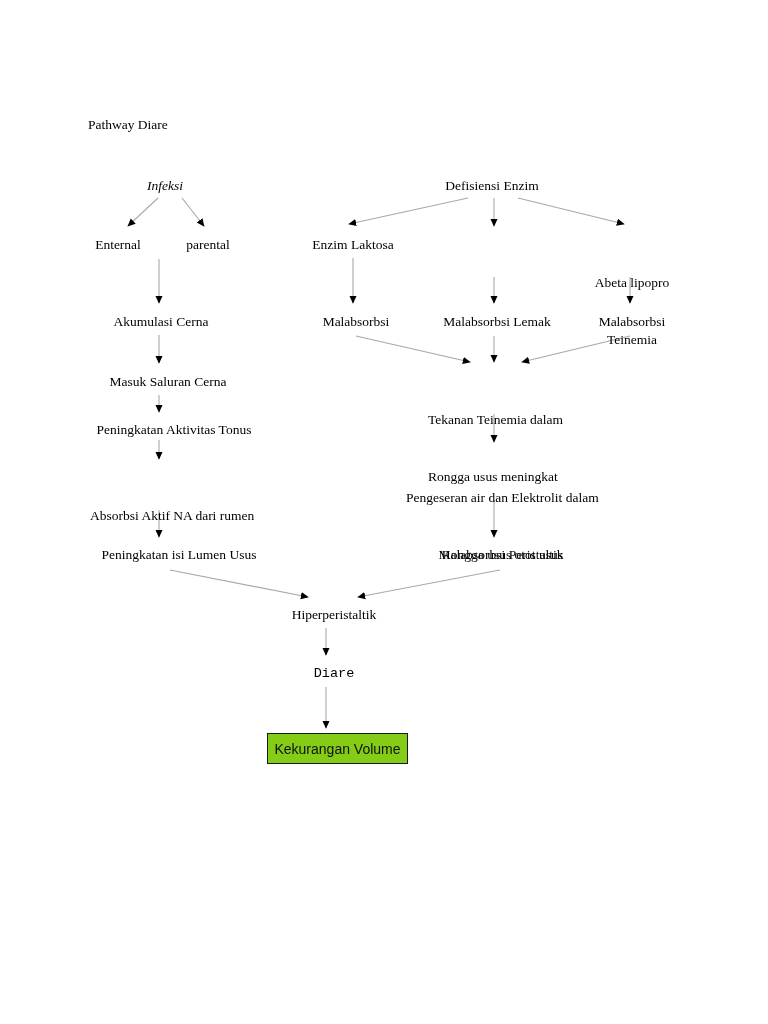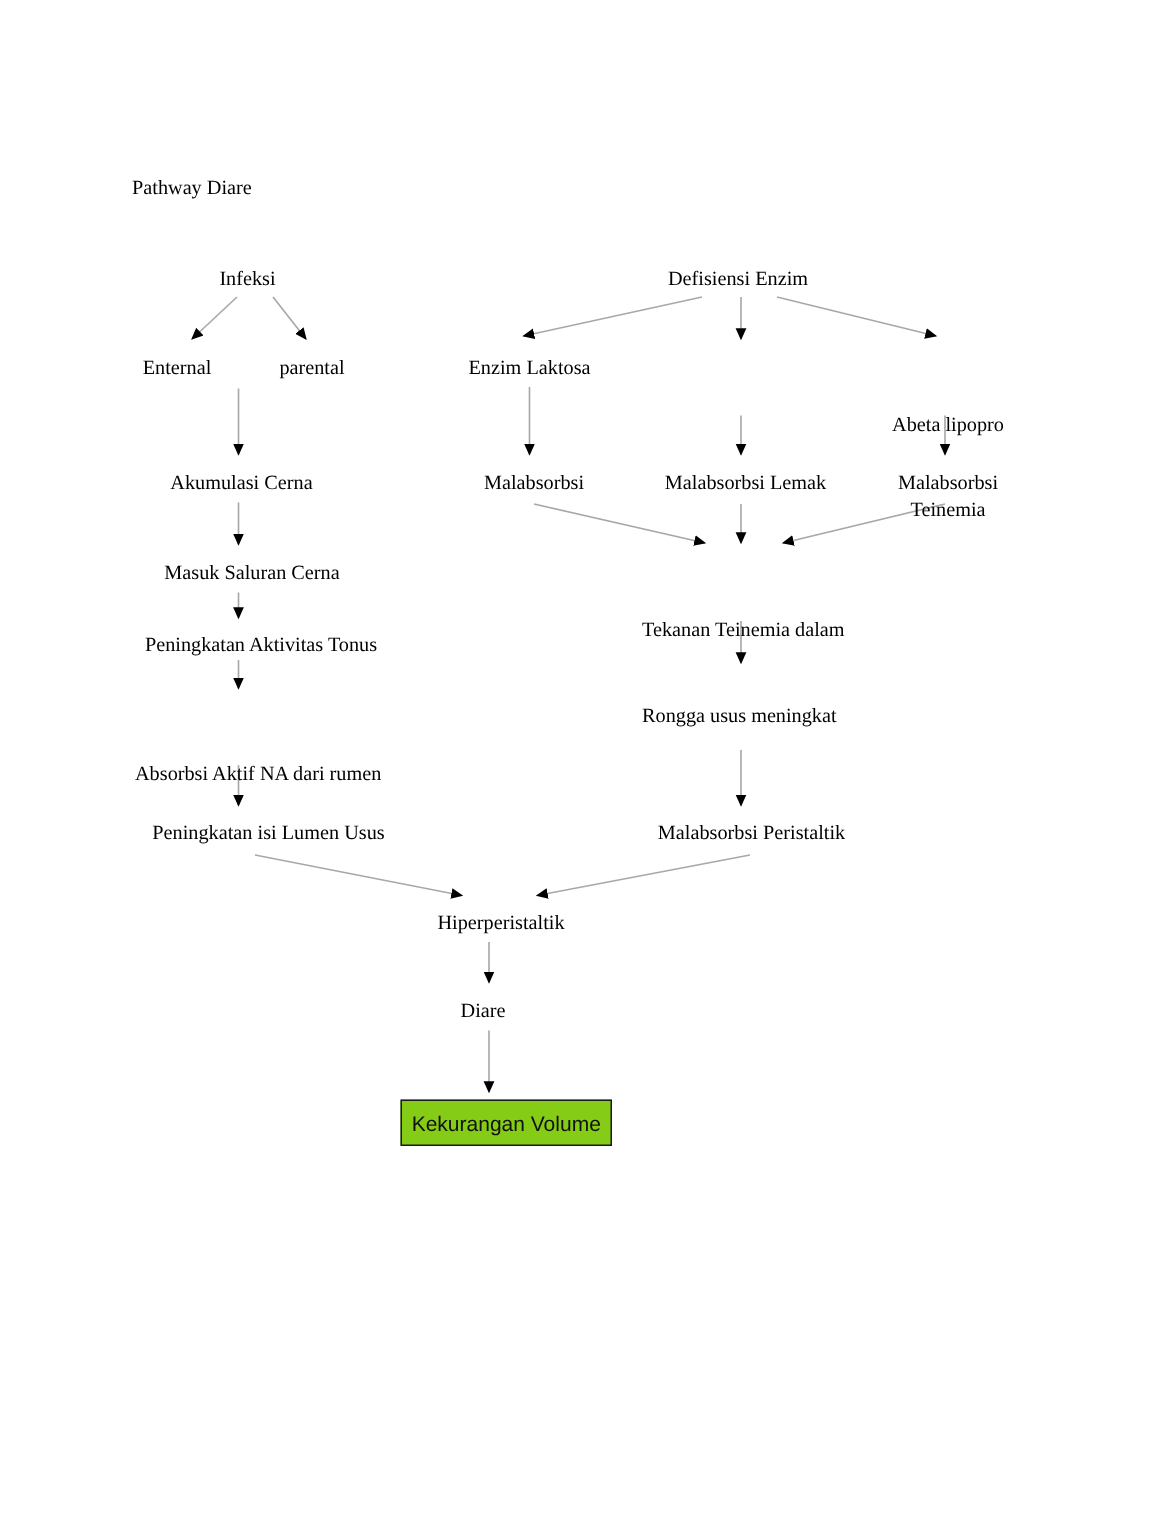--- a/index.html
+++ b/index.html
@@ -106,21 +106,21 @@
 
       <line x1="170" y1="570" x2="308" y2="597"></line>
       <line x1="500" y1="570" x2="358" y2="597"></line>
 
       <line x1="326" y1="628" x2="326" y2="655"></line>
 
       <line x1="326" y1="687" x2="326" y2="728"></line>
     </g>
   </svg>
 
-  <div class="node center" style="left:165px; top:176px;">Infeksi</div>
+  <div class="node center" style="left:165px; top:176px;font-style:italic;">Infeksi</div>
 
   <div class="node center" style="left:492px; top:176px;">Defisiensi Enzim</div>
 
   <div class="node center" style="left:118px; top:235px;">Enternal</div>
 
   <div class="node center" style="left:208px; top:235px;text-align:right;">parental</div>
 
   <div class="node center" style="left:353px; top:235px;">Enzim Laktosa</div>
 
 
@@ -143,26 +143,30 @@
     <div>Tekanan Teinemia dalam</div>
     <div>Rongga usus meningkat</div>
   </div>
 
   <div class="node center" style="left:174px; top:420px;">Peningkatan Aktivitas Tonus</div>
 
   <div class="node left" style="left:90px; top:468px;">
     <div>Absorbsi Aktif NA dari rumen</div>
   </div>
 
+  <div class="node left" style="left:406px; top:450px;">
+    <div>Pengeseran air dan Elektrolit dalam</div>
+    <div style="text-align:center;">Rongga usus otot usus</div>
+  </div>
 
   <div class="node center" style="left:179px; top:545px;">Peningkatan isi Lumen Usus</div>
 
   <div class="node center" style="left:501px; top:545px;">Malabsorbsi Peristaltik</div>
 
   <div class="node center" style="left:334px; top:605px;">Hiperperistaltik</div>
 
-  <div class="node center" style="left:322px; top:664px;">Diare</div>
+  <div class="node center" style="left:334px; top:664px;font-family:Liberation Mono, monospace;">Diare</div>
 
   <div class="boxed" style="left:267px; top:733px; width:141px; height:31px;">
     <span>Kekurangan Volume</span>
   </div>
 
 </div>
 
 </body></html>

